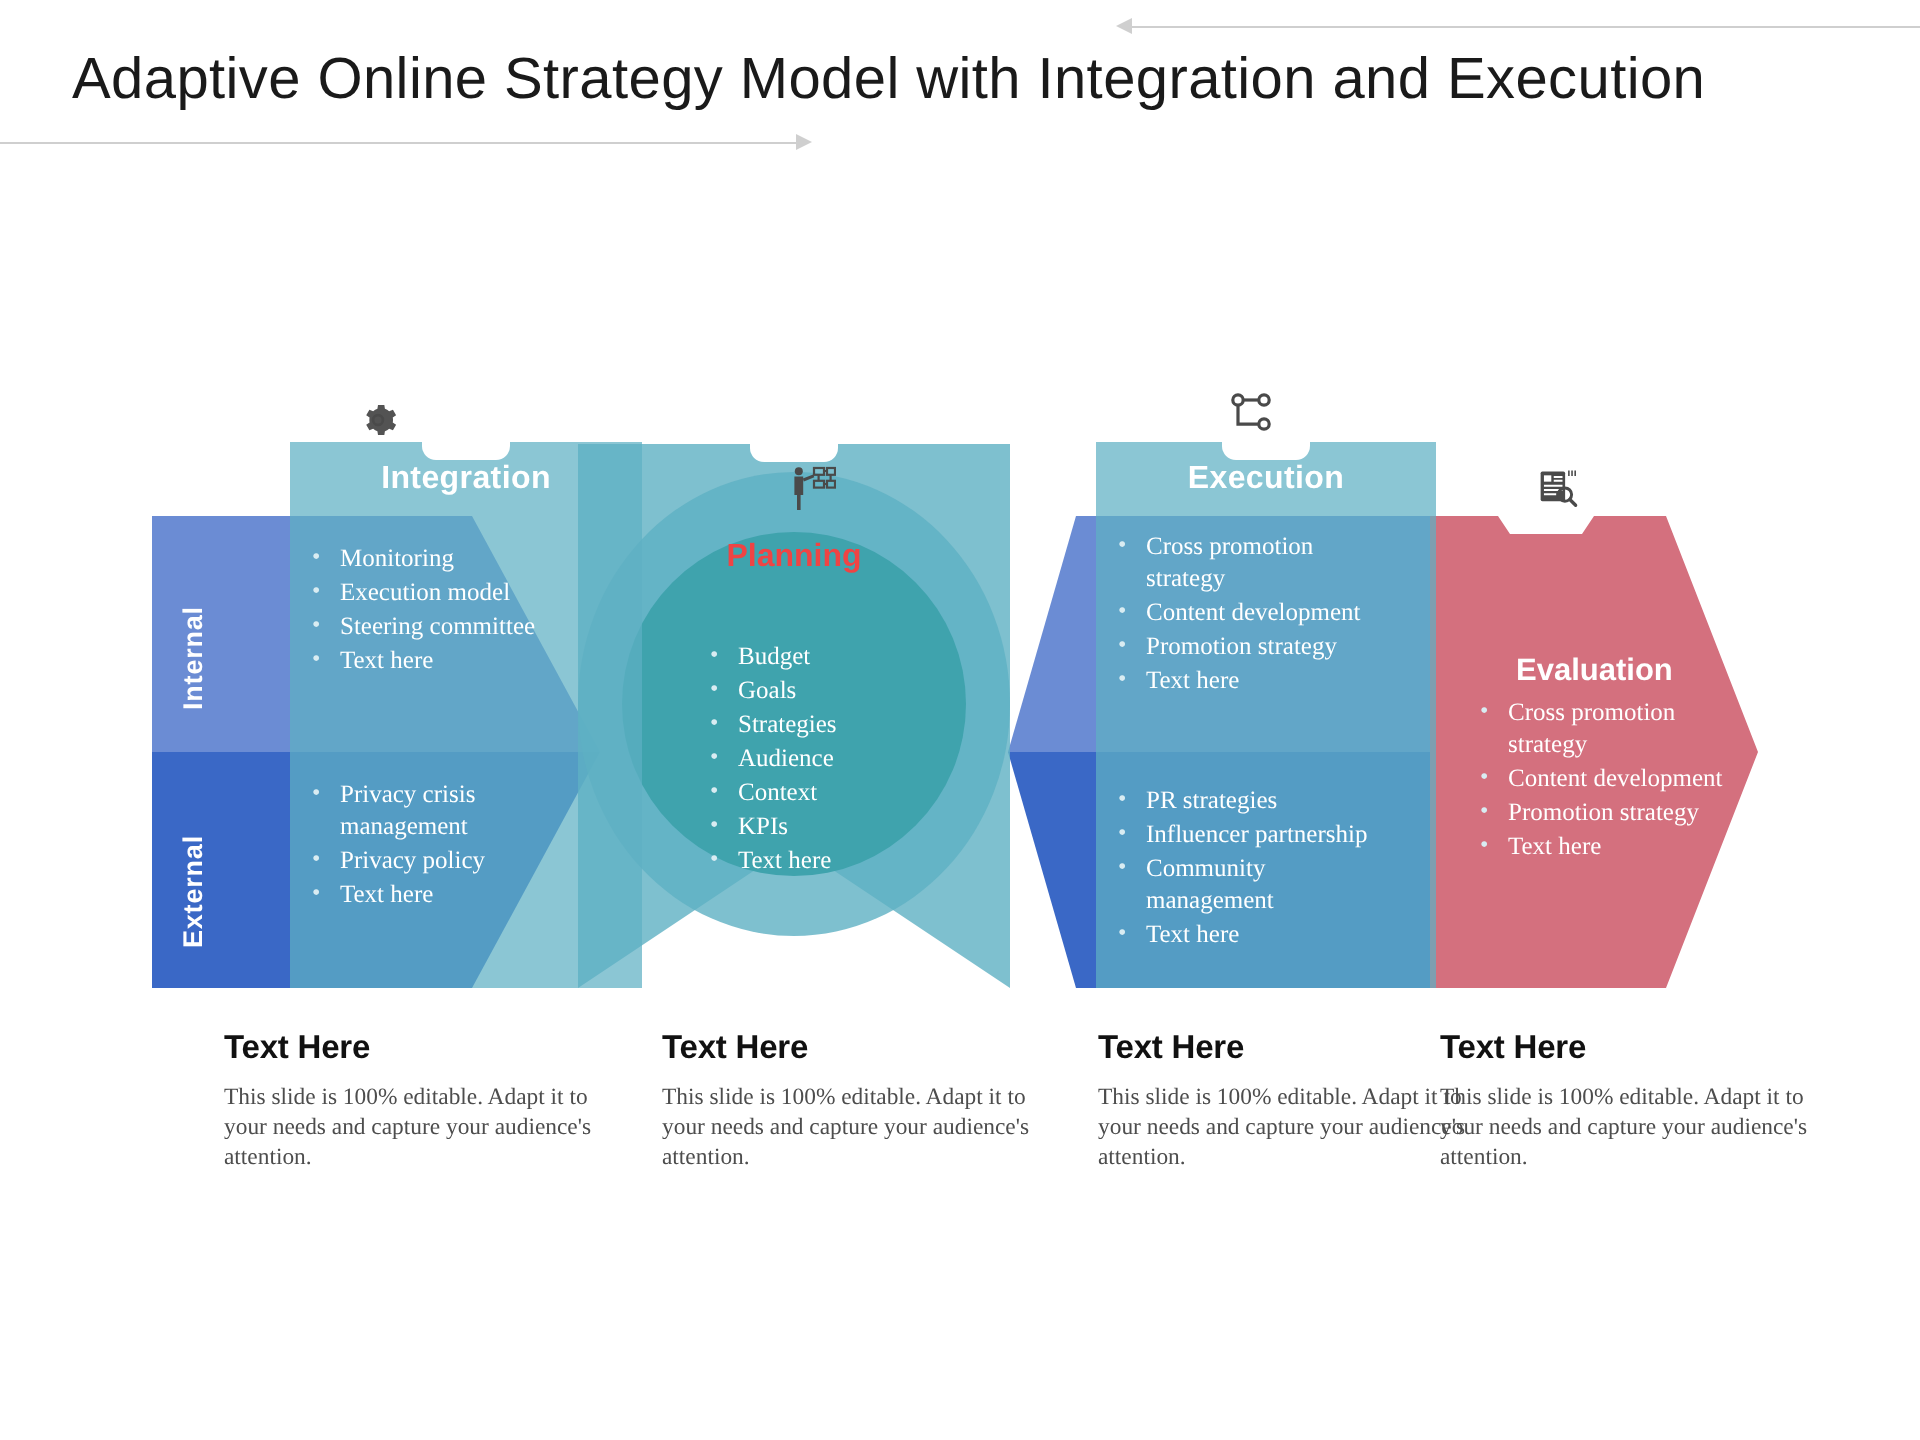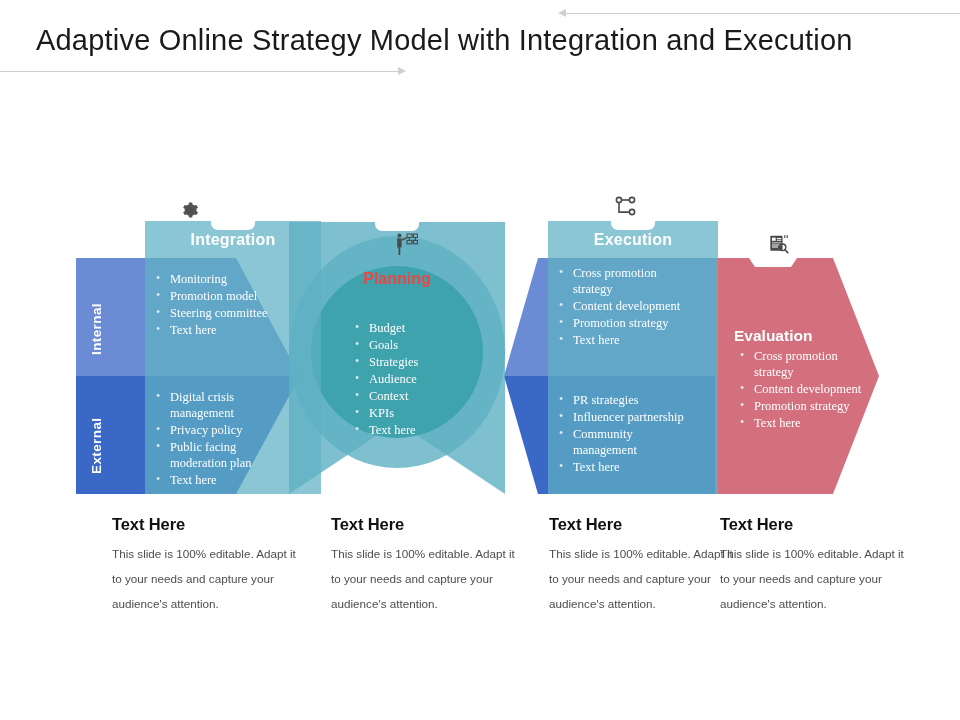--- a/index.html
+++ b/index.html
@@ -79,34 +79,34 @@
     position:absolute;border-radius:50%;background:#3fa3ad;
   }
   .plan-head{
     position:absolute;color:#ef4444;font-size:16px;font-weight:bold;
     text-align:center;
   }
 
   
   .eval-arrow{position:absolute;background:#d4707e;}
   .eval-title{
-    position:absolute;color:#ffffff;font-size:15.5px;font-weight:bold;
+    position:absolute;color:#ffffff;font-size:15.5px;font-weight:bold;margin-left:24px;
   }
 
   
   .icon{position:absolute;display:block;}
 
   
   .cap{position:absolute;width:185px;}
   .cap h4{
     margin:0 0 7px 0;font-size:16.5px;font-weight:bold;color:#111;
     letter-spacing:-.1px;
   }
   .cap p{
-    margin:0;font-size:11.7px;line-height:25px;color:#4d4d4d;
+    margin:0;font-size:11.7px;line-height:15px;color:#4d4d4d;font-family:Liberation Serif, serif;
   }
 </style>
 </head>
 <body>
 
 <div class="slide">
 
   <div class="arrow-line" style="left:566px;top:13px;width:394px;"></div>
   <div class="arrow-head left" style="left:558px;top:9px;"></div>
 
@@ -158,28 +158,27 @@
       <li>Content development</li>
       <li>Promotion strategy</li>
       <li>Text here</li>
     </ul>
 
     <div class="panel" style="left:114px;top:41px;width:176px;height:273px;margin-left:31px;">
       <div class="notch"></div>
       <div class="panel-head">Integration</div>
       <ul class="bul" style="position:absolute;left:8px;top:50px;width:136px;">
         <li>Monitoring</li>
-        <li>Promotion model</li>
+        <li>Execution model</li>
         <li>Steering committee</li>
         <li>Text here</li>
       </ul>
       <ul class="bul" style="position:absolute;left:8px;top:168px;width:136px;">
-        <li>Digital crisis management</li>
+        <li>Privacy crisis management</li>
         <li>Privacy policy</li>
-        <li>Public facing moderation plan</li>
         <li>Text here</li>
       </ul>
     </div>
 
     <div class="panel" style="left:548px;top:41px;width:170px;height:273px;">
       <div class="notch"></div>
       <div class="panel-head">Execution</div>
       <ul class="bul" style="position:absolute;left:8px;top:44px;width:138px;">
         <li>Cross promotion strategy</li>
         <li>Content development</li>

